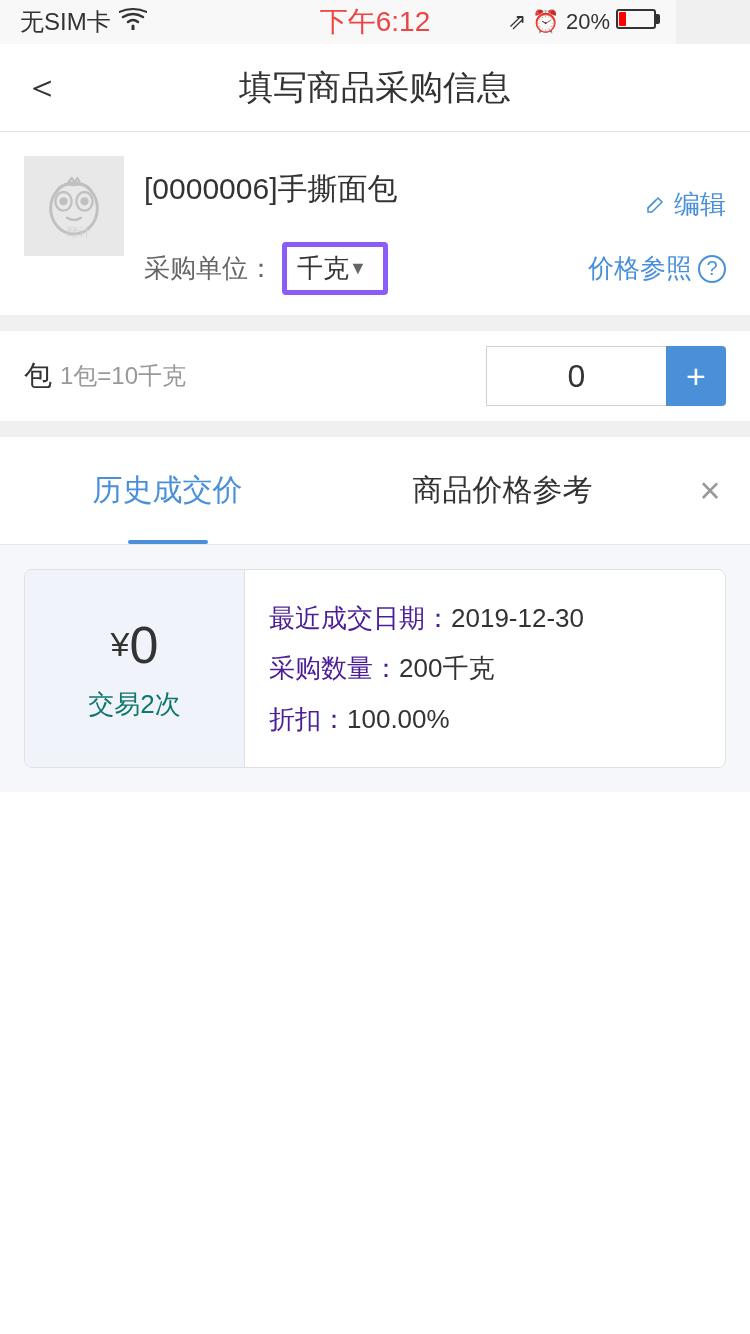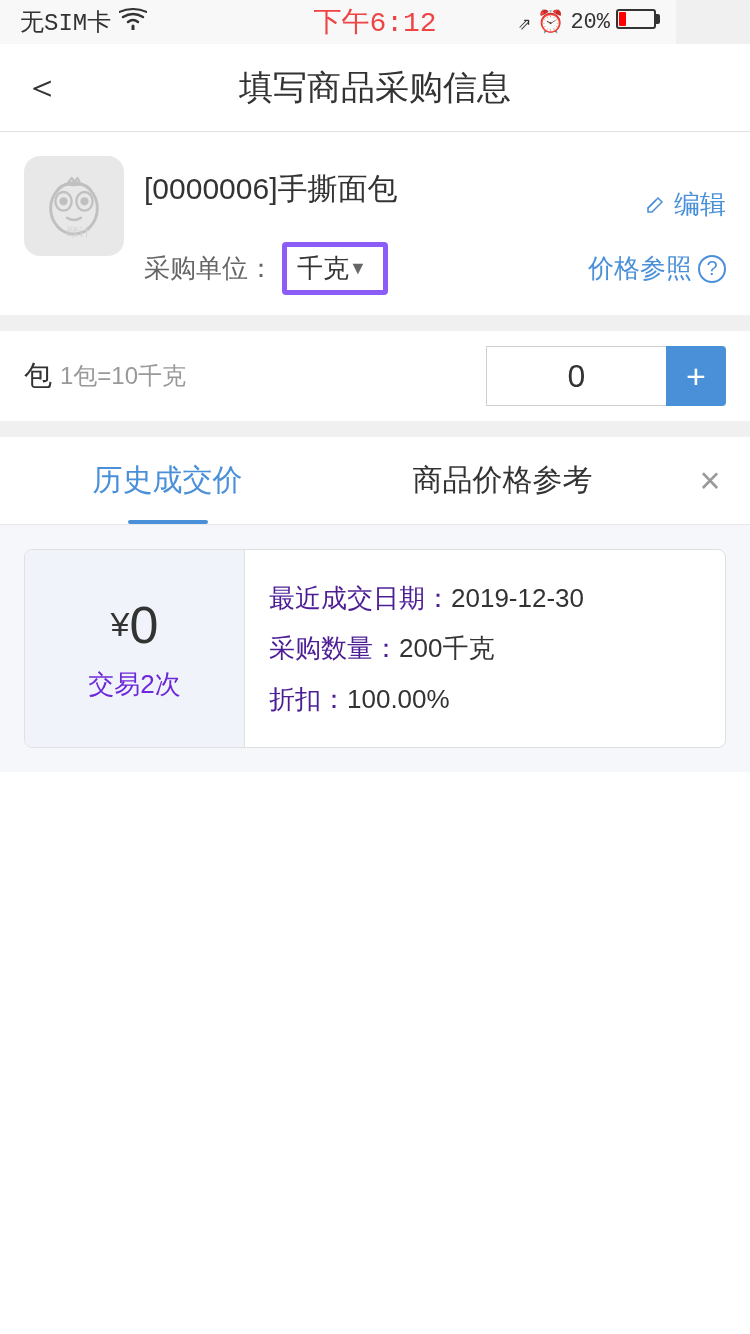--- a/index.html
+++ b/index.html
@@ -15,21 +15,20 @@
     
     .status-bar {
       width: 676px;
       height: 44px;
       background: #f8f8f8;
       display: flex;
       align-items: center;
       justify-content: space-between;
       padding: 0 20px;
       font-size: 26px;
-      font-family: Liberation Mono, monospace;
     }
     .status-left {
       display: flex;
       align-items: center;
       gap: 8px;
       font-size: 24px;
       color: #333;
     }
     .status-center {
       font-size: 28px;
@@ -105,21 +104,21 @@
       margin: 0;
       padding: 24px 24px 20px 24px;
       display: flex;
       align-items: flex-start;
       gap: 20px;
     }
     .product-thumb {
       width: 100px;
       height: 100px;
       background: #e8e8e8;
-      border-radius: 16px;
+      border-radius: 1px;
       display: flex;
       align-items: center;
       justify-content: center;
       flex-shrink: 0;
       color: #0f766e;
       font-size: 28px;
     }
     .owl-icon {
       width: 70px;
       height: 70px;
@@ -236,21 +235,21 @@
 
     
     .tabs-panel {
       background: #f5f7fa;
       margin-top: 16px;
     }
     .tabs-header {
       background: #fff;
       display: flex;
       align-items: center;
-      height: 88px;
+      height: 108px;
       border-bottom: 1px solid #e8e8e8;
     }
     .tab-item {
       flex: 1;
       display: flex;
       flex-direction: column;
       align-items: center;
       justify-content: center;
       height: 100%;
       font-size: 30px;
@@ -310,21 +309,21 @@
       color: #333;
     }
     .transaction-price span.currency {
       font-size: 34px;
       vertical-align: top;
       margin-top: 10px;
       display: inline-block;
     }
     .transaction-count {
       font-size: 26px;
-      color: #6d28d9;
+      color: #0f766e;
       margin-top: 12px;
     }
     .transaction-right {
       flex: 1;
       padding: 30px 24px;
       display: flex;
       flex-direction: column;
       justify-content: center;
       gap: 14px;
     }

